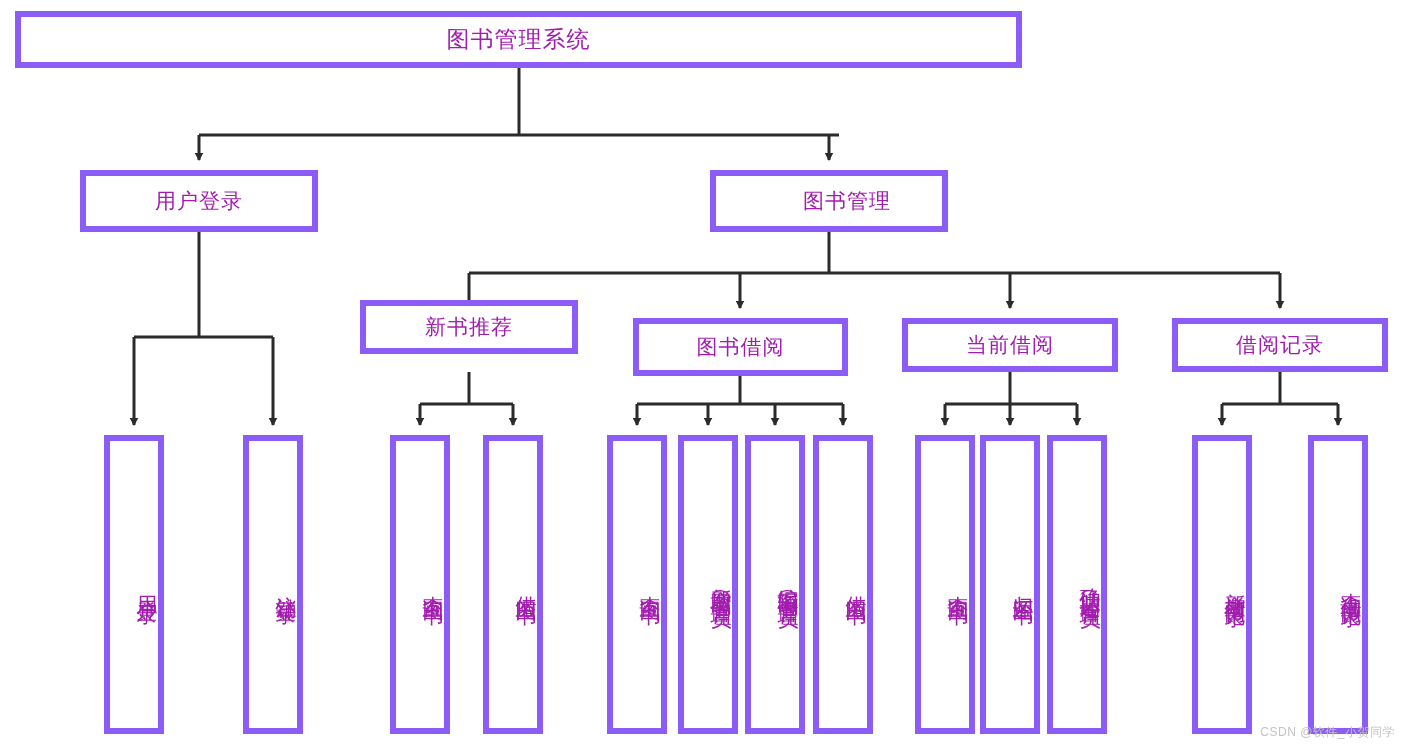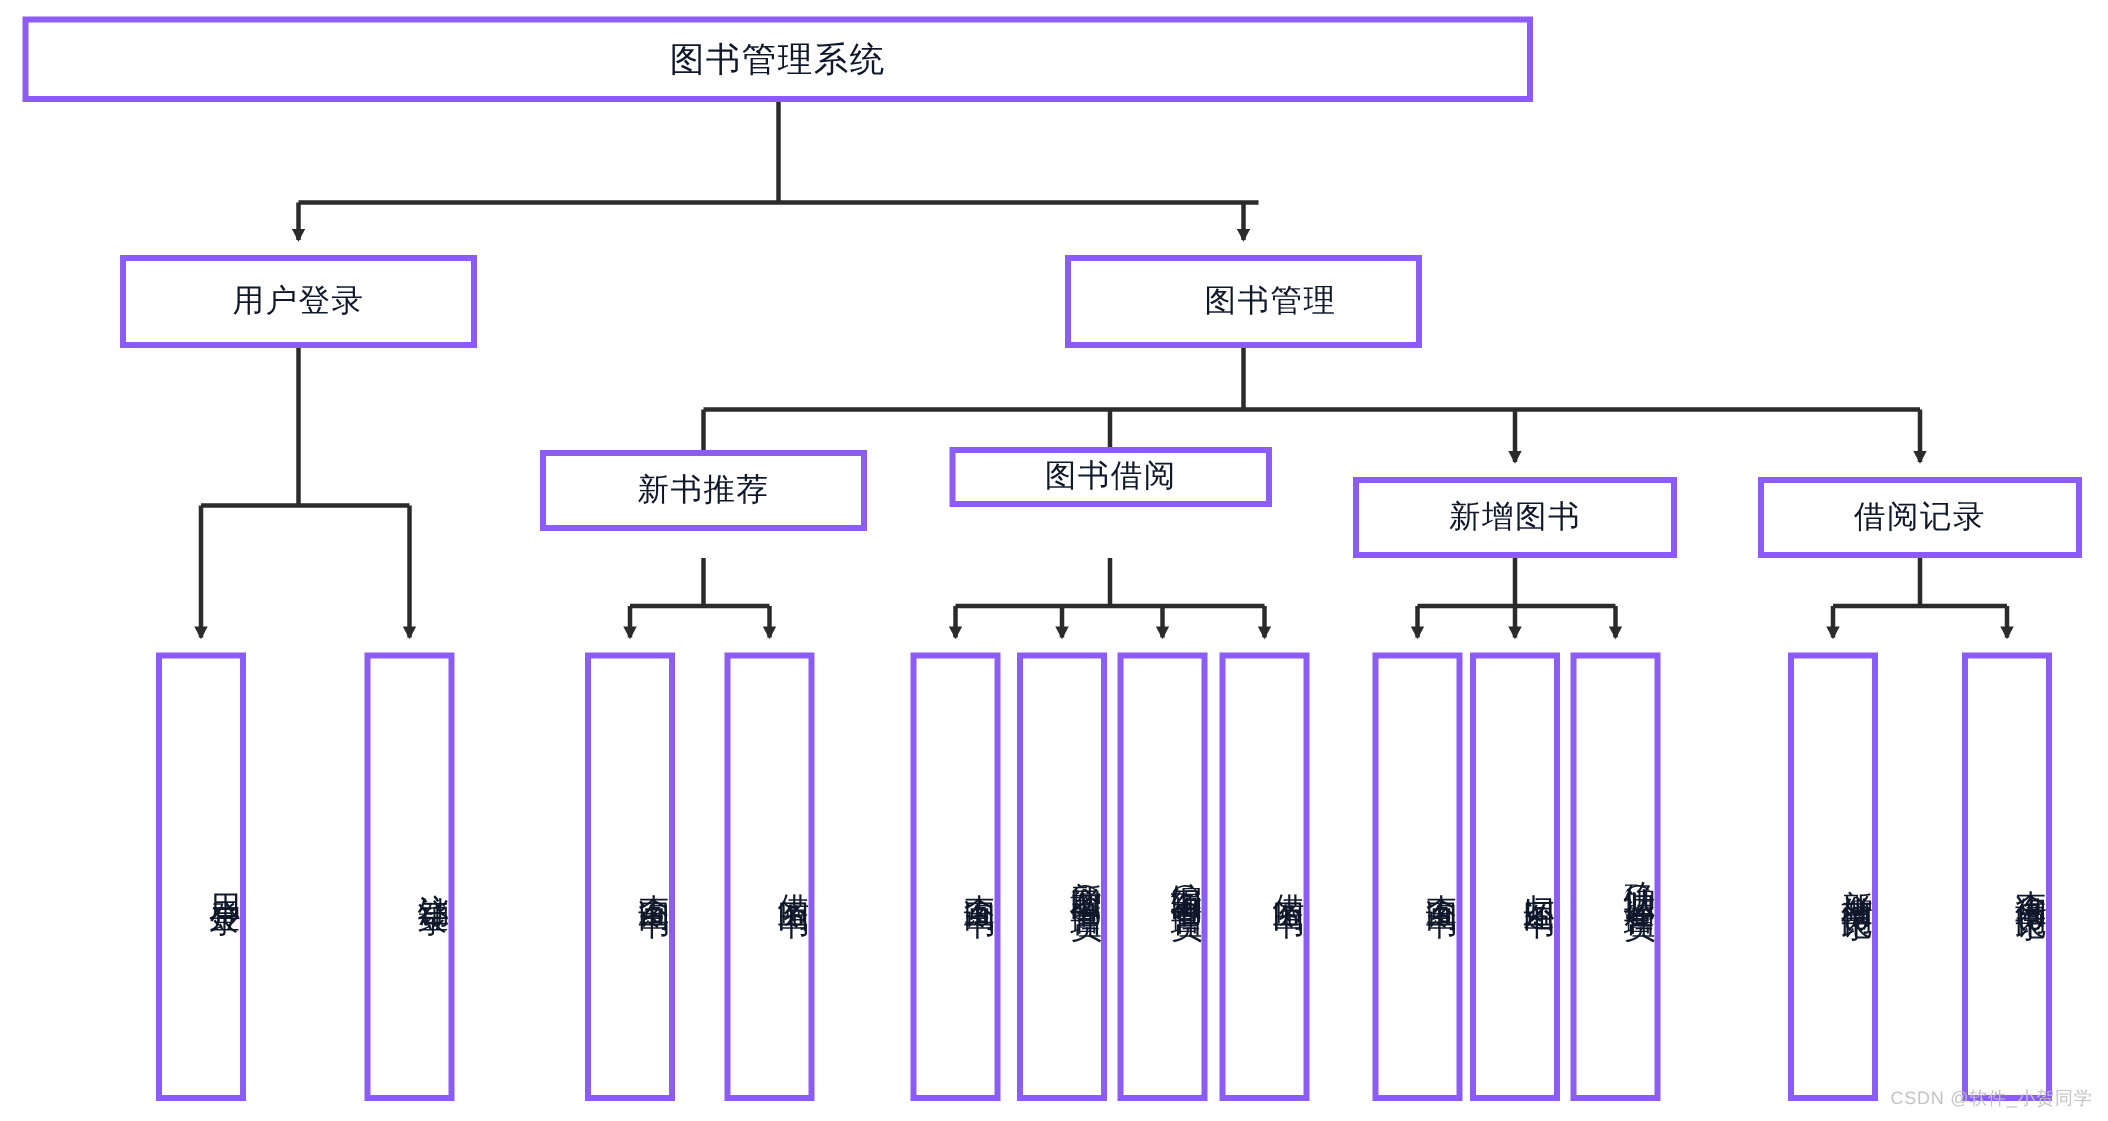--- a/index.html
+++ b/index.html
@@ -13,25 +13,25 @@
   }
   #diagram-root{position:absolute;left:0;top:0;width:1405px;height:747px;}
 
   
   #connectors{position:absolute;left:0;top:0;width:1405px;height:747px;}
 
   .node{
     position:absolute;
     box-sizing:border-box;
     background:#ffffff;
-    border:4px solid #8b5cf6;
+    border:6px solid #8b5cf6;
     display:flex;
     align-items:center;
     justify-content:center;
-    color:#0f172a;
+    color:#a21caf;
   }
   .node .label{
     display:block;
     text-align:center;
     line-height:1.18;
     letter-spacing:1px;
   }
 
   
   .node.root{font-size:23px;}
@@ -129,26 +129,26 @@
   </div>
 
   <div class="node branch" style="left:710px;top:170px;width:238px;height:62px;padding-left:36px;">
     <span class="label">图书管理</span>
   </div>
 
   <div class="node branch" style="left:360px;top:300px;width:218px;height:54px;">
     <span class="label">新书推荐</span>
   </div>
 
-  <div class="node branch" style="left:633px;top:298px;width:215px;height:40px;">
+  <div class="node branch" style="left:633px;top:318px;width:215px;height:58px;">
     <span class="label">图书借阅</span>
   </div>
 
   <div class="node branch" style="left:902px;top:318px;width:216px;height:54px;">
-    <span class="label">新增图书</span>
+    <span class="label">当前借阅</span>
   </div>
 
   <div class="node branch" style="left:1172px;top:318px;width:216px;height:54px;">
     <span class="label">借阅记录</span>
   </div>
 
   <div class="node leaf" style="left:104px;top:435px;width:60px;height:299px;">
     <span class="label">用户登录</span>
   </div>
 

